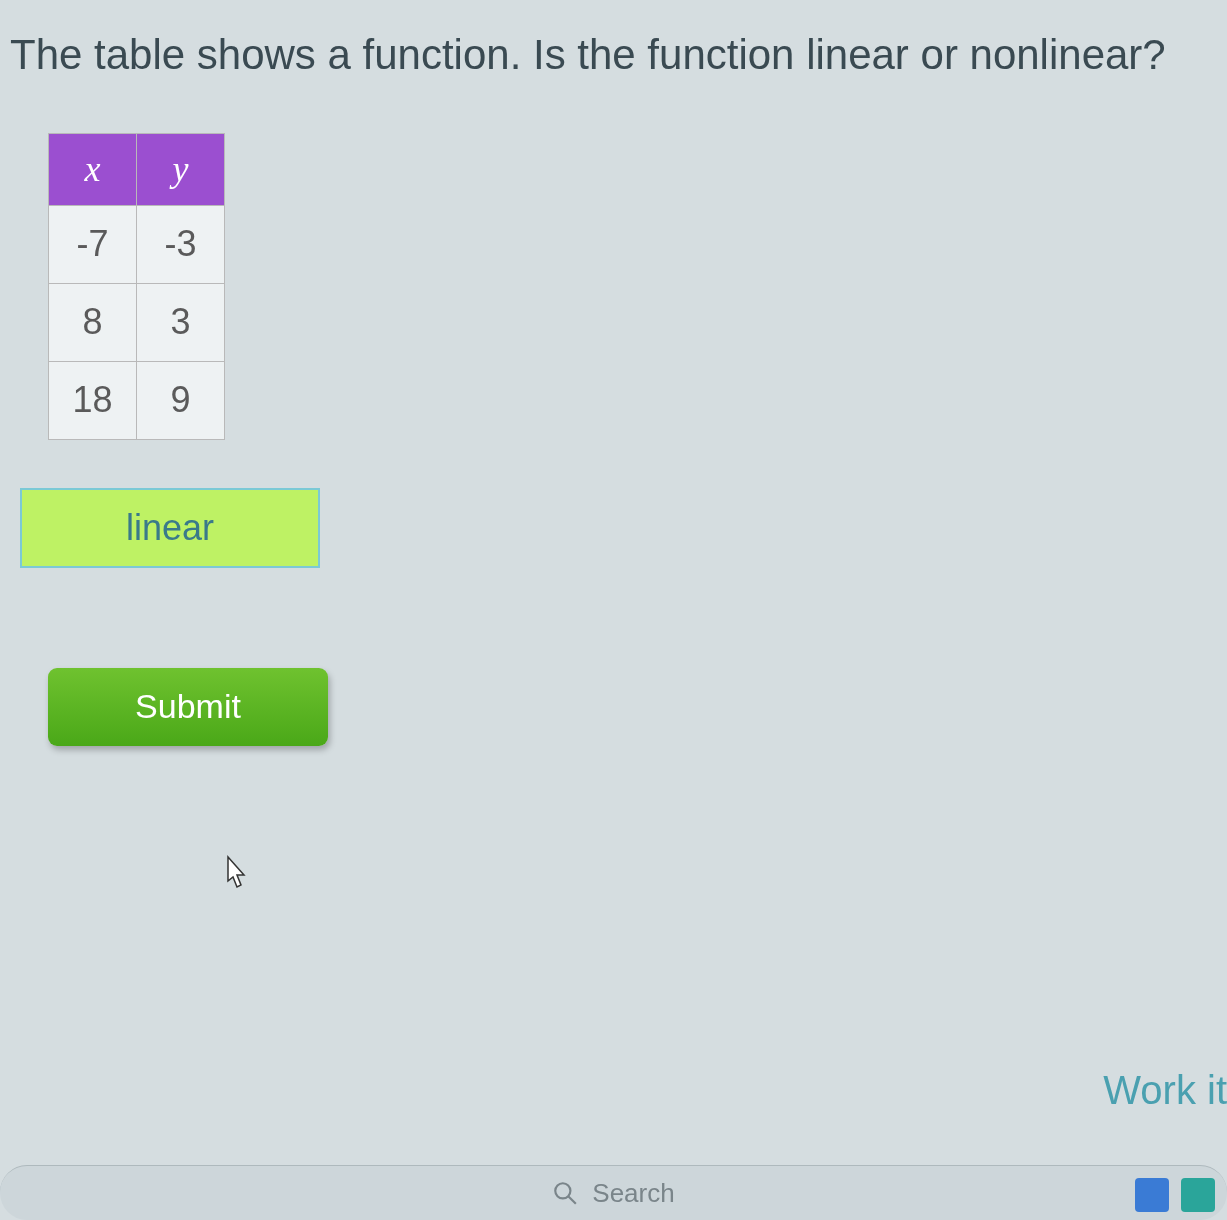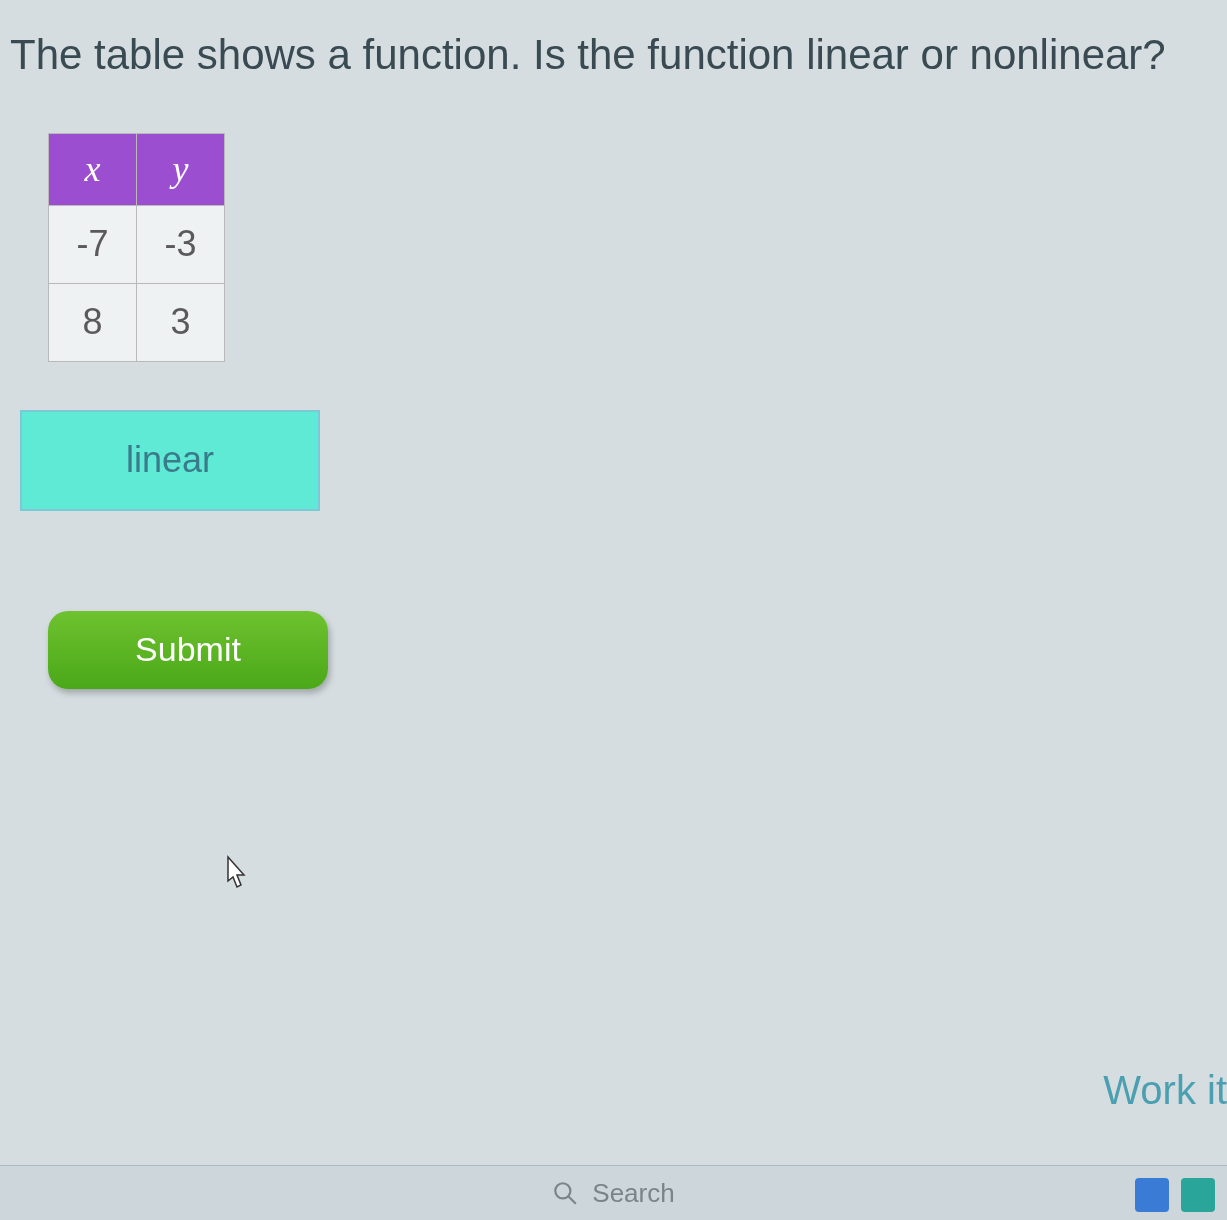--- a/index.html
+++ b/index.html
@@ -42,37 +42,37 @@
     border: 1px solid #b9b9b9;
     text-align: center;
   }
   .choices {
     display: flex;
     gap: 50px;
     margin: 48px 0 0 20px;
   }
   .choice {
     width: 300px;
-    height: 101px;
+    height: 80px;
     border: 2px solid #7bc9d6;
-    background: #5eead4;
+    background: #bef264;
     color: #3a7a8a;
     font-size: 36px;
     display: flex;
     align-items: center;
     justify-content: center;
     cursor: pointer;
   }
   .submit {
     margin: 100px 0 0 48px;
     width: 280px;
     height: 78px;
     background: linear-gradient(#6fc22f, #4aa818);
     border: none;
-    border-radius: 20px;
+    border-radius: 9px;
     color: #fff;
     font-size: 34px;
     cursor: pointer;
     box-shadow: 2px 4px 6px rgba(0,0,0,0.25);
   }
   .cursor {
     position: absolute;
     left: 218px;
     top: 855px;
     width: 34px;
@@ -90,20 +90,21 @@
     position: absolute;
     bottom: 0;
     left: 0;
     width: 100%;
     height: 55px;
     background: #cdd6da;
     border-top: 1px solid #aeb9bd;
     display: flex;
     align-items: center;
     justify-content: center;
+    border-radius: 27px;
   }
   .search-pill {
     display: flex;
     align-items: center;
     gap: 14px;
     color: #7a858a;
     font-size: 26px;
   }
   .search-pill svg { width: 26px; height: 26px; }
   .tray {
@@ -138,20 +139,24 @@
   </thead>
   <tbody>
     <tr>
       <td>-7</td>
       <td>-3</td>
     </tr>
     <tr>
       <td>8</td>
       <td>3</td>
     </tr>
+    <tr>
+      <td>18</td>
+      <td>9</td>
+    </tr>
   </tbody>
 </table>
 
 <div class="choices">
   <div class="choice">linear</div>
 </div>
 
 <button class="submit">Submit</button>
 
 <svg class="cursor" viewBox="0 0 32 40">

